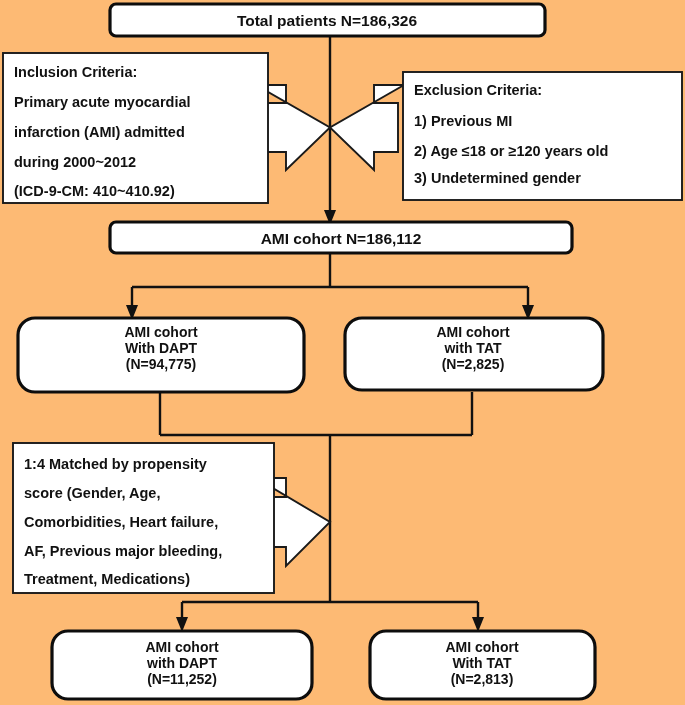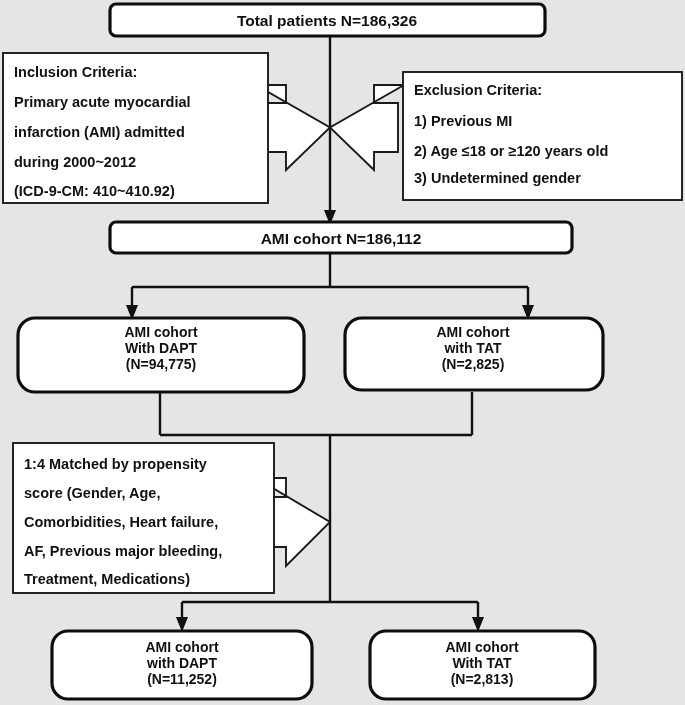--- a/index.html
+++ b/index.html
@@ -8,21 +8,21 @@
     padding: 0;
     background: #ffffff;
   }
   body {
     font-family: "Liberation Sans", sans-serif;
   }
   #flow-root {
     position: relative;
     width: 685px;
     height: 705px;
-    background: #e5e5e5;
+    background: #fdba74;
     overflow: hidden;
   }
   svg.flow-canvas {
     position: absolute;
     left: 0;
     top: 0;
     width: 685px;
     height: 705px;
   }
   .node-text {

